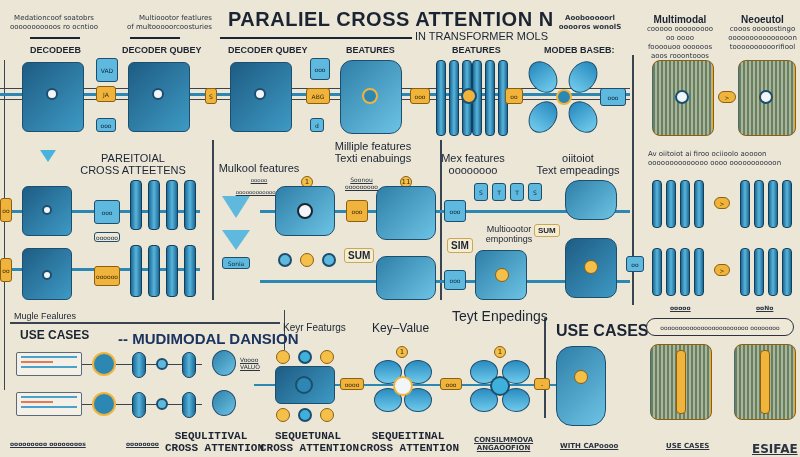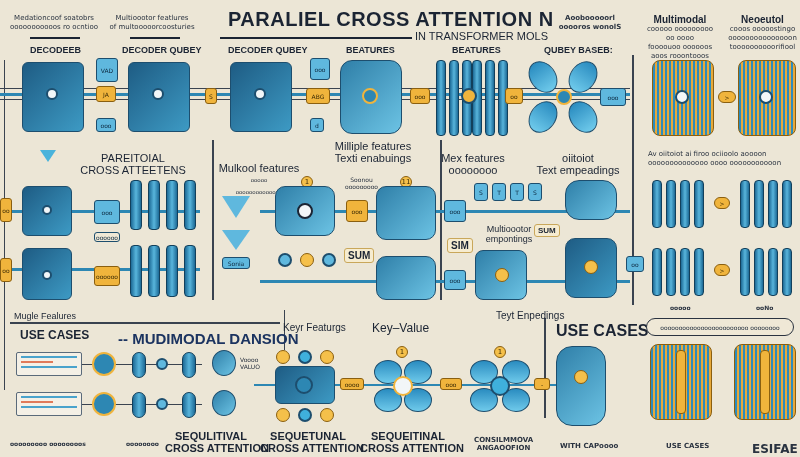--- a/index.html
+++ b/index.html
@@ -20,22 +20,22 @@
   .subtitle {
     left: 415px; top: 30px;
     font-family: "Liberation Sans", sans-serif;
     font-size: 11px; color: #1b2433; white-space: nowrap;
   }
   .subline { left: 220px; top: 37px; width: 192px; height: 2px; background: #1b2433; }
   .hdr-small { font-size: 7px; text-align: center; color: #2a3340; line-height: 9px; white-space: nowrap; }
   .hdr-bold { font-family: "Liberation Sans", sans-serif; font-size: 9px; font-weight: bold; color: #1b2433; white-space: nowrap; }
   .mid-label { font-family: "Liberation Sans", sans-serif; font-size: 11px; color: #1b2433; text-align: center; line-height: 12px; white-space: nowrap; }
   .big-bold { font-family: "Liberation Sans", sans-serif; font-size: 15px; font-weight: bold; color: #1b2433; white-space: nowrap; }
-  .bottom-bold { font-family: Liberation Sans, sans-serif; font-size: 11px; font-weight: bold; color: #1b2433; text-align: center; line-height: 12px; white-space: nowrap; }
-  .tiny { font-size: 6px; color: #2a3340; white-space: nowrap; }
+  .bottom-bold { font-family: Liberation Mono, monospace; font-size: 11px; font-weight: bold; color: #1b2433; text-align: center; line-height: 12px; white-space: nowrap; }
+  .tiny { font-size: 6px; color: #2a3340; white-space: nowrap; text-decoration: underline; }
   .vdiv { width: 2px; background: #3a4350; }
   .hline { height: 3px; background: #2d87b3; }
   .hline-thin { height: 1px; background: #3a4350; }
 
   .module {
     border-radius: 6px;
     background: linear-gradient(135deg, #2f7fa8, #6cc3e4);
     border: 1px solid #1d4e6e;
   }
   .module.dark { background: linear-gradient(135deg, #1e5c84, #3d9ac4); }
@@ -74,21 +74,21 @@
   .doc .ln { height: 2px; margin: 3px 4px; background: #4aa3cc; }
   .doc .ln.o { background: #e07a5a; width: 50%; }
 </style>
 </head>
 <body>
 
 <div class="abs hdr-small" style="left:4px;top:14px;width:100px;">
   <div>Medationcoof soatobrs</div>
   <div>ooooooooooos ro ocntioo</div>
 </div>
-<div class="abs hdr-small" style="left:102px;top:14px;width:100px;">
+<div class="abs hdr-small" style="left:112px;top:14px;width:100px;text-align:right;">
   <div>Multioootor featlures</div>
   <div>of multooooorcoosturies</div>
 </div>
 <div class="abs hline-thin" style="left:30px;top:37px;width:50px;height:2px;background:#1b2433;"></div>
 <div class="abs hline-thin" style="left:130px;top:37px;width:50px;height:2px;background:#1b2433;"></div>
 
 <div class="abs title">PARALIEL CROSS ATTENTION   N</div>
 <div class="abs subline"></div>
 <div class="abs subtitle">IN TRANSFORMER MOLS</div>
 
@@ -108,21 +108,21 @@
   <div class="hdr-small">cooos ooooostingo</div>
   <div class="hdr-small">ooooooooooooooon</div>
   <div class="hdr-small">toooooooooorifiool</div>
 </div>
 
 <div class="abs hdr-bold" style="left:30px;top:45px;">DECODEEB</div>
 <div class="abs hdr-bold" style="left:122px;top:45px;">DECODER QUBEY</div>
 <div class="abs hdr-bold" style="left:228px;top:45px;">DECODER QUBEY</div>
 <div class="abs hdr-bold" style="left:346px;top:45px;">BEATURES</div>
 <div class="abs hdr-bold" style="left:452px;top:45px;">BEATURES</div>
-<div class="abs hdr-bold" style="left:544px;top:45px;">QUBEY BASEB:</div>
+<div class="abs hdr-bold" style="left:544px;top:45px;">MODEB BASEB:</div>
 
 <div class="abs vdiv" style="left:212px;top:140px;height:160px;"></div>
 <div class="abs vdiv" style="left:440px;top:140px;height:160px;"></div>
 <div class="abs vdiv" style="left:632px;top:55px;height:250px;"></div>
 <div class="abs vdiv" style="left:4px;top:60px;height:330px;width:1px;"></div>
 <div class="abs vdiv" style="left:284px;top:310px;height:40px;width:1px;"></div>
 <div class="abs vdiv" style="left:544px;top:318px;height:100px;"></div>
 
 <div class="abs hline" style="left:0;top:93px;width:630px;"></div>
 <div class="abs hline" style="left:0;top:88px;width:630px;height:1px;background:#3a4350;"></div>
@@ -281,21 +281,21 @@
 <div class="abs pillar" style="left:754px;top:248px;width:10px;height:48px;"></div>
 <div class="abs pillar" style="left:768px;top:248px;width:10px;height:48px;"></div>
 <div class="abs pillar" style="left:782px;top:248px;width:10px;height:48px;"></div>
 
 <div class="abs tiny" style="left:670px;top:304px;font-weight:bold;">ooooo</div>
 <div class="abs tiny" style="left:756px;top:304px;font-weight:bold;">ooNo</div>
 
 <div class="abs mid-label" style="left:14px;top:310px;font-size:9px;">Mugle Fealures</div>
 <div class="abs mid-label" style="left:283px;top:322px;font-size:10px;">Keyr Featurgs</div>
 <div class="abs mid-label" style="left:372px;top:322px;font-size:12px;">Key–Value</div>
-<div class="abs mid-label" style="left:496px;top:310px;font-size:10px;">Teyt Enpedings</div>
+<div class="abs mid-label" style="left:452px;top:310px;font-size:14px;">Teyt Enpedings</div>
 
 <div class="abs hline-thin" style="left:10px;top:322px;width:270px;height:1.5px;background:#3a4350;"></div>
 <div class="abs big-bold" style="left:20px;top:328px;font-size:12px;">USE CASES</div>
 <div class="abs hdr-bold" style="left:118px;top:330px;font-size:15px;color:#1b3360;">--  MUDIMODAL DANSION</div>
 <div class="abs big-bold" style="left:556px;top:322px;font-size:16px;">USE CASES</div>
 <div class="abs usecase-bar">oooooooooooooooooooooooo oooooooo</div>
 
 <div class="abs doc" style="left:16px;top:352px;width:66px;height:24px;">
   <div class="ln"></div>
     <div class="ln o"></div>

